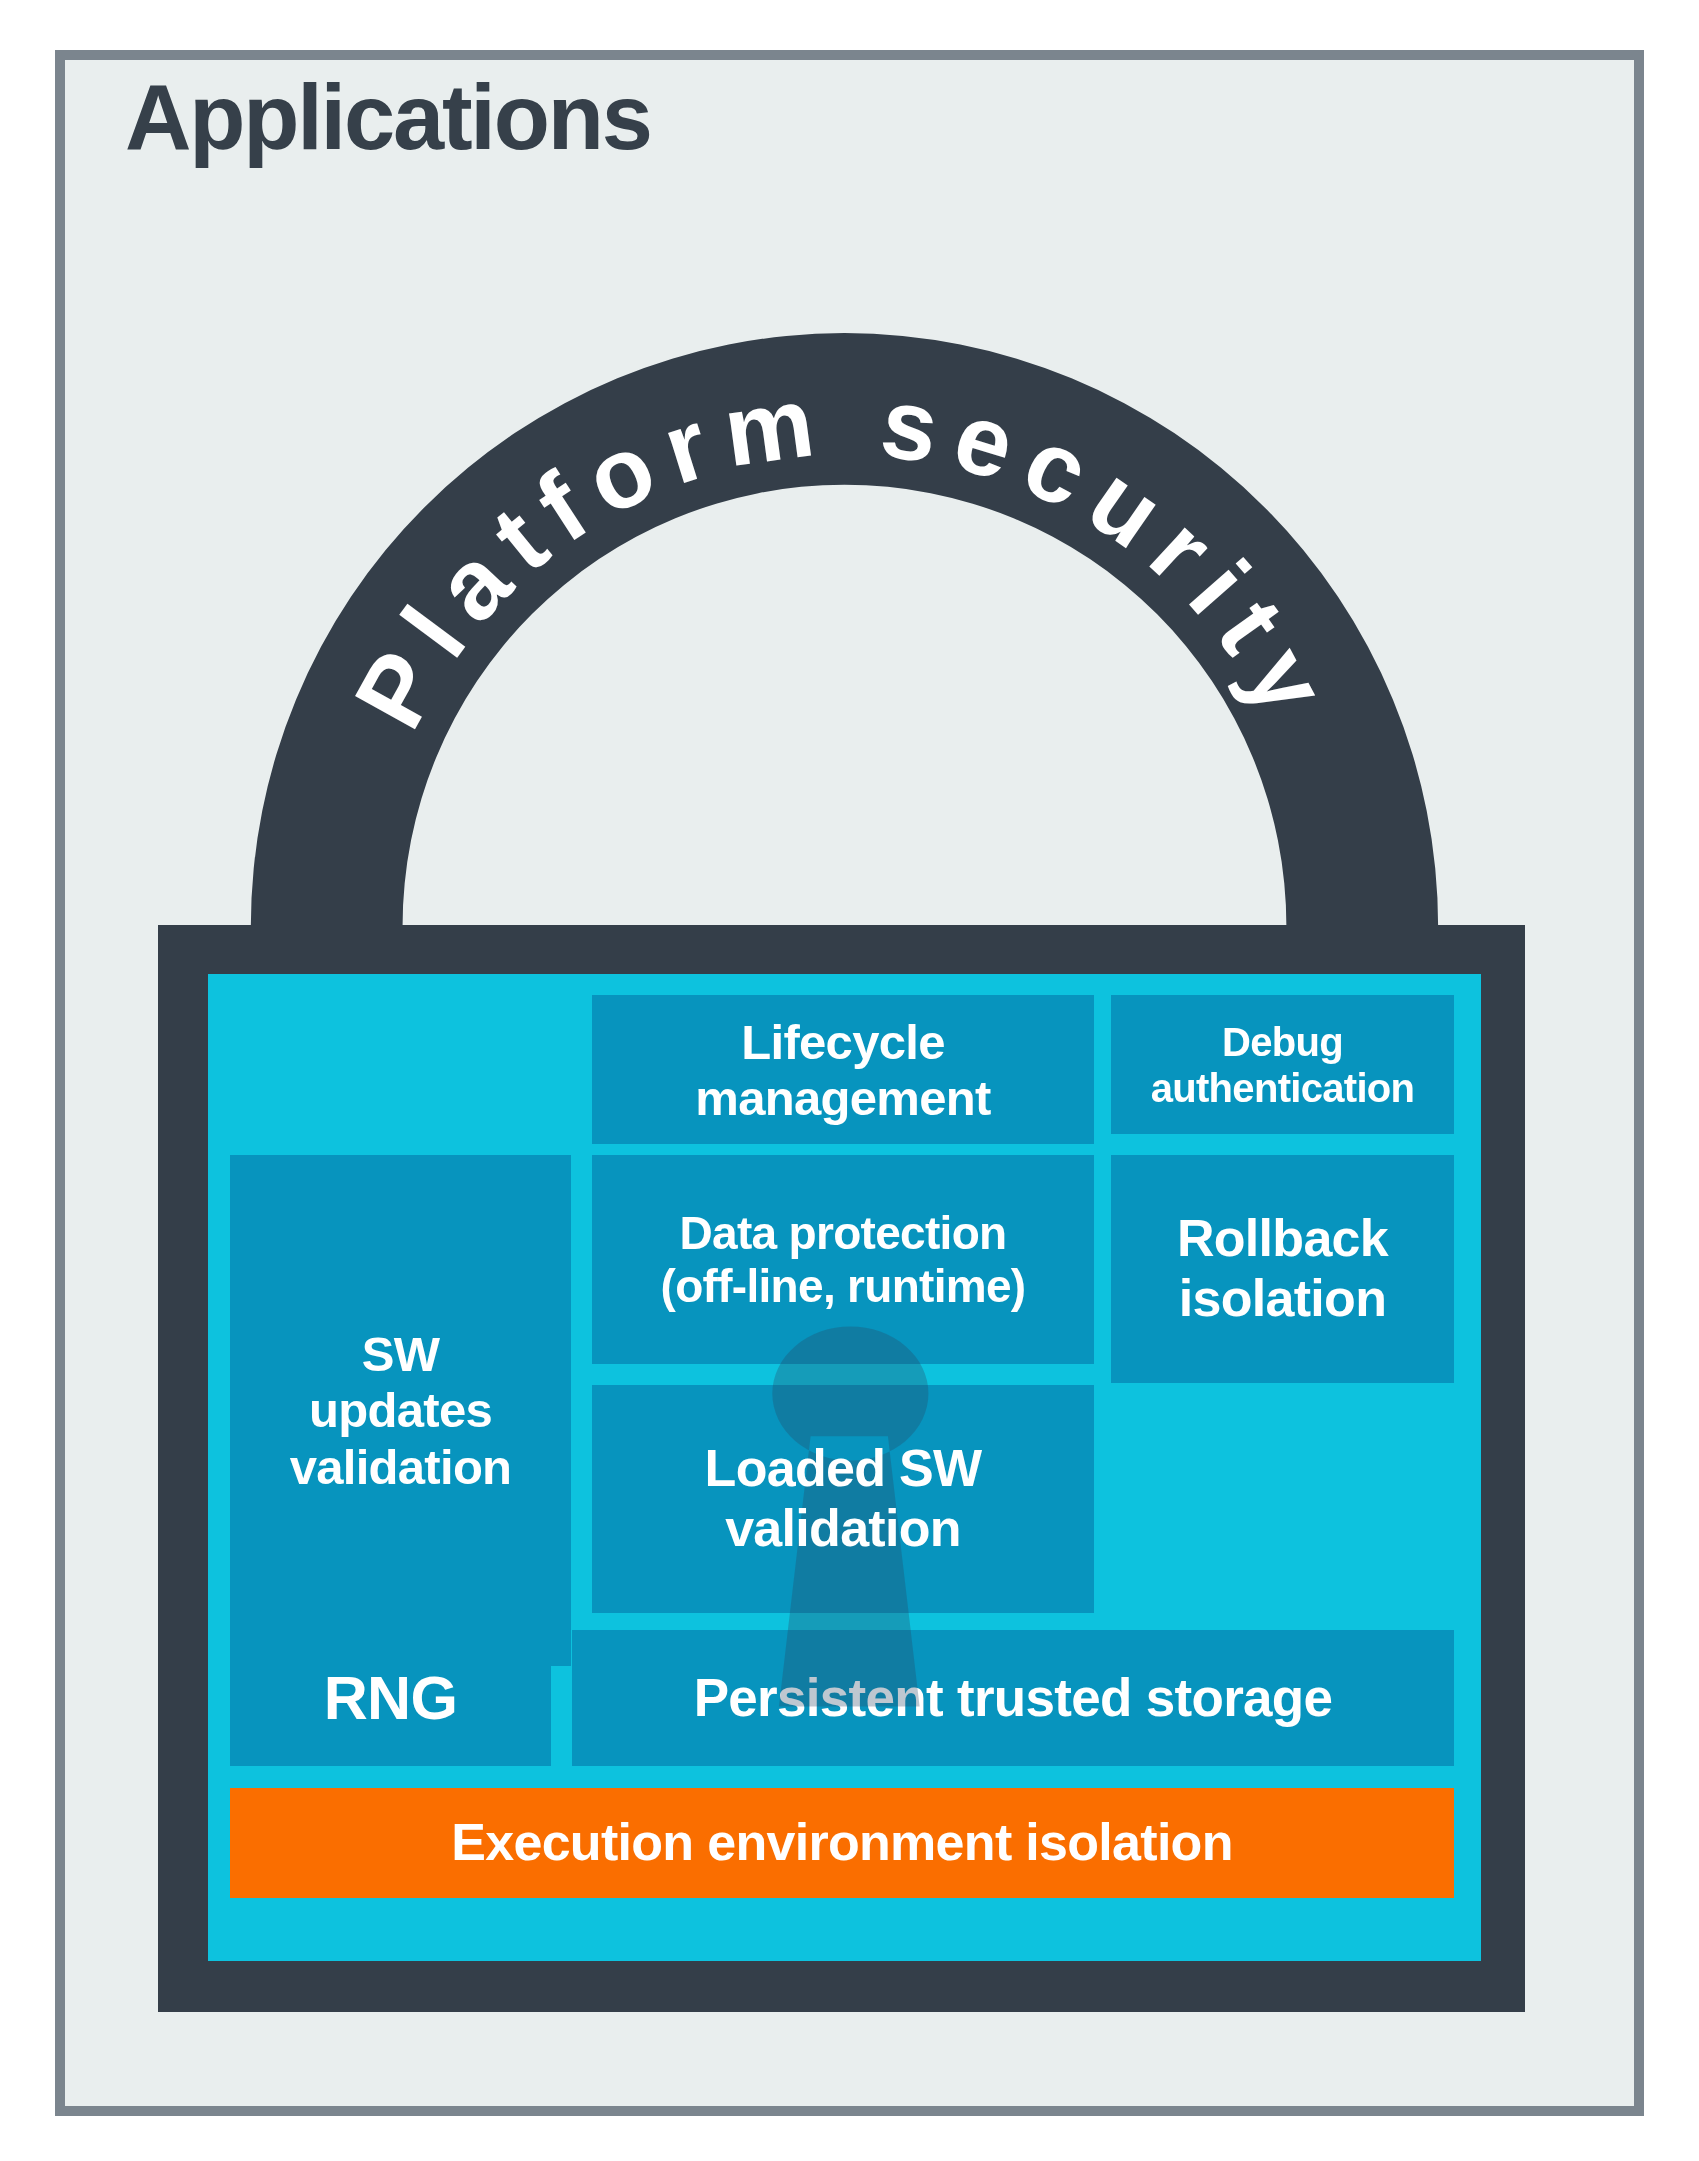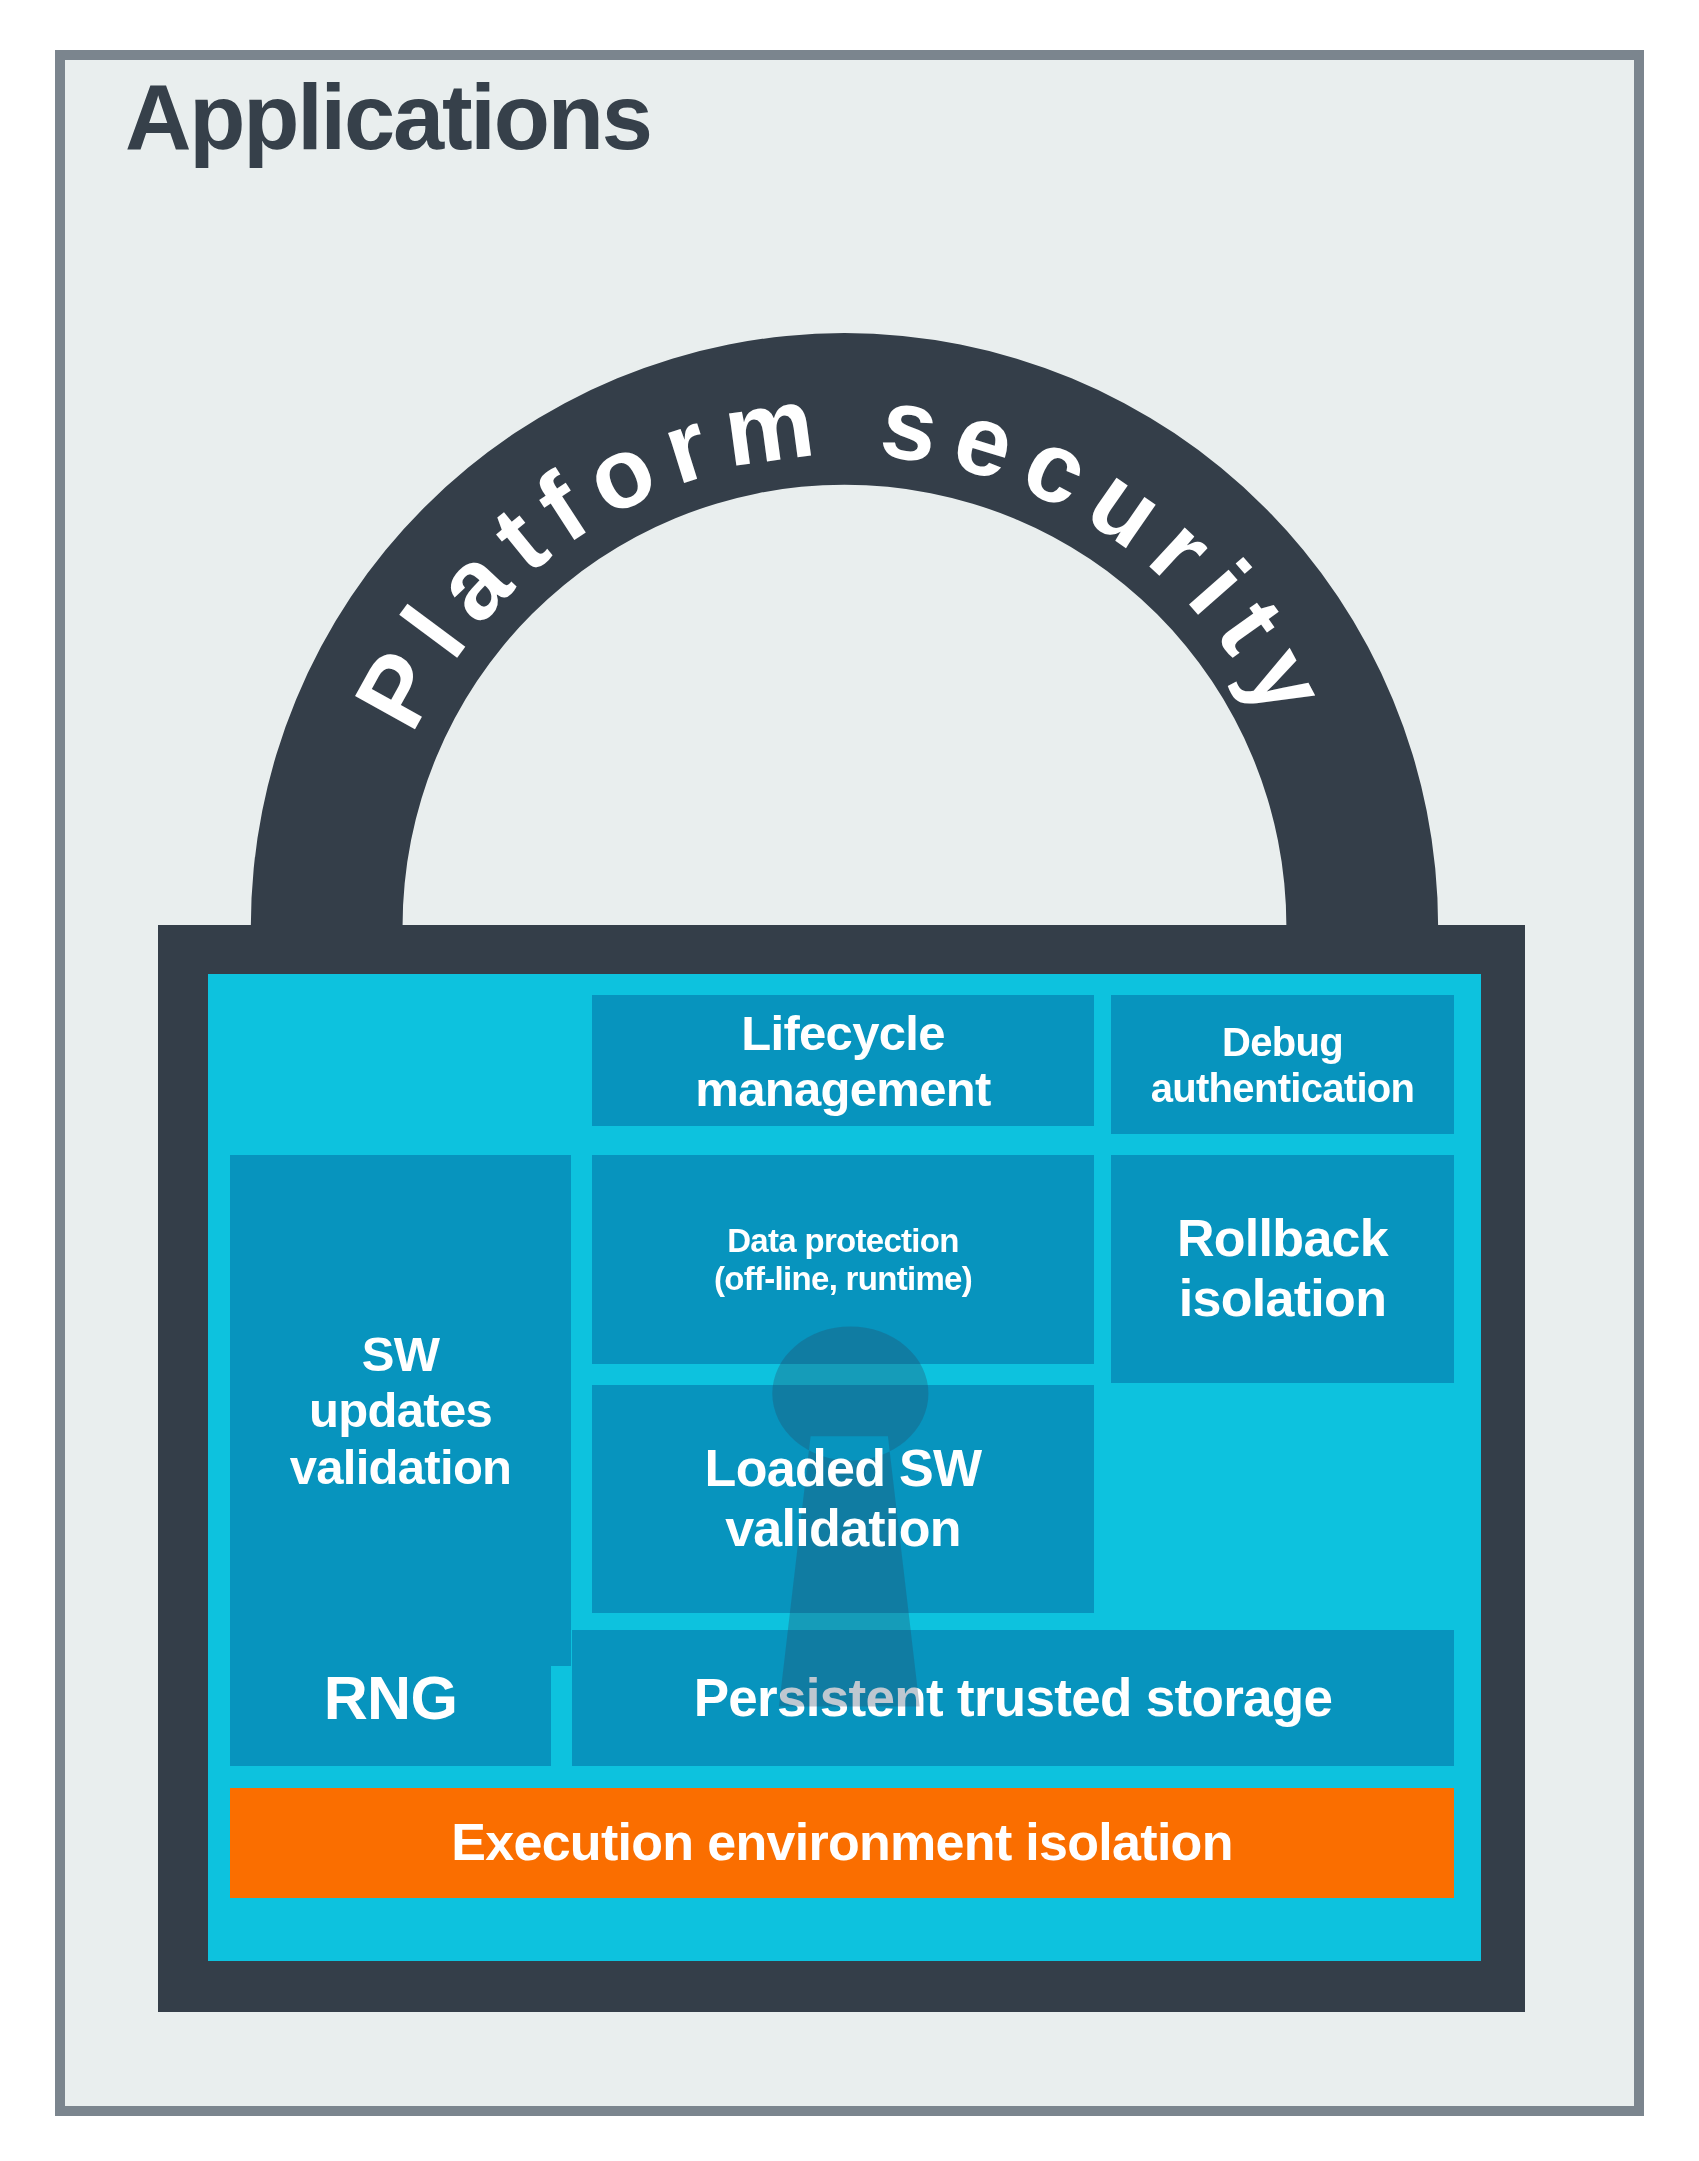--- a/index.html
+++ b/index.html
@@ -42,25 +42,25 @@
     position:absolute; background:var(--cell-blue);
     display:flex; align-items:center; justify-content:center;
   }
   .cell-label{
     position:relative; z-index:4;
     color:var(--label-white); font-weight:bold; text-align:center;
     white-space:pre-line; line-height:1.15; letter-spacing:-0.7px;
   }
   .under-keyhole .cell-label{ z-index:2; }
   .cell-orange{ background:var(--accent-orange); }
-  .fs54{font-size:40px;} .fs62{font-size:33px;} .fs66{font-size:49px;}
+  .fs54{font-size:40px;} .fs62{font-size:46px;} .fs66{font-size:49px;}
   .fs70{font-size:52px;} .fs72{font-size:53px;} .fs78{font-size:61px;}
   
   .c-code      {left:22px;   top:21.4px;   width:341px;  height:139px;}
-  .c-lifecycle {left:384px;  top:21.4px;   width:502px;  height:131px;}
+  .c-lifecycle {left:384px;  top:21.4px;   width:502px;  height:149px;}
   .c-debug     {left:903px; top:21.4px;   width:343px;  height:139px;}
   .c-sw        {left:22px;   top:181px;  width:341px;  height:511px;}
   .c-data      {left:384px;  top:181px;  width:502px;  height:209px;}
   .c-loaded    {left:384px;  top:411px;  width:502px;  height:228px;}
   .c-rollback  {left:903px; top:181px;  width:343px;  height:228px;}
   .c-crypto    {left:903px; top:432px;  width:343px;  height:207px;}
   .c-rng       {left:22px;   top:656px;  width:321px;  height:136px;}
   .c-storage   {left:364px;  top:656px;  width:882px; height:136px;}
   .c-isolation {left:22px;   top:814px; width:1224px; height:110px;}
 </style>

